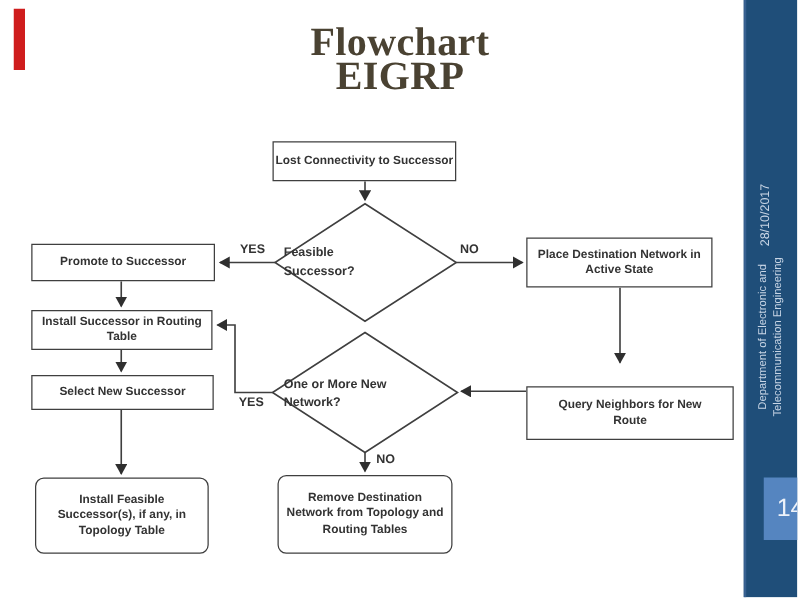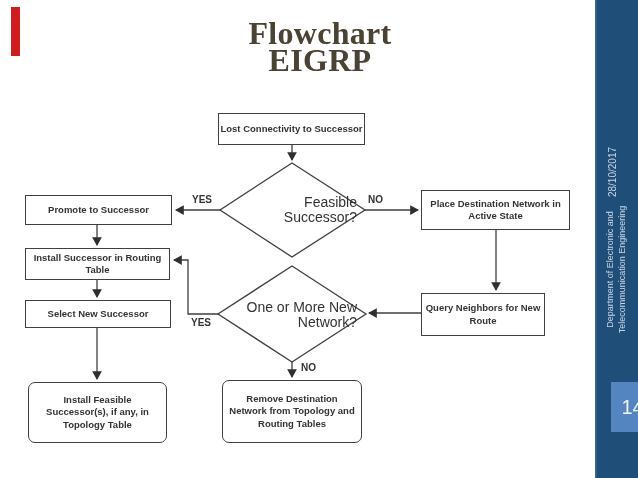--- a/index.html
+++ b/index.html
@@ -37,21 +37,21 @@
   .connector-layer { position:absolute; left:0; top:0; }
   .node {
     position:absolute; box-sizing:border-box; border:1.4px solid #3f3f3f;
     background:#fff; display:flex; flex-direction:column; align-items:center;
     justify-content:center; font-size:9.5px; font-weight:600; color:#333;
     text-align:center; line-height:12.5px;
   }
   .node span { display:block; }
   .rounded { border-radius:7px; }
   .dtext {
-    position:absolute; text-align:right; font-size:14px; font-weight:400;
+    position:absolute; text-align:left; font-size:10px; font-weight:700;
     color:#333; line-height:15px;
   }
   .dtext span { display:block; }
   .lbl { position:absolute; font-size:10px; font-weight:600; color:#333; }
 </style>
 </head>
 <body>
 
 <div class="slide">
 
@@ -121,21 +121,21 @@
     <span>Install Feasible</span>
     <span>Successor(s), if any, in</span>
     <span>Topology Table</span>
   </div>
 
   <div class="node" style="left:421px; top:190px; width:149px; height:40px;">
     <span>Place Destination Network in</span>
     <span>Active State</span>
   </div>
 
-  <div class="node" style="left:421px; top:293px; width:124px; height:43px;">
+  <div class="node" style="left:421px; top:309px; width:166px; height:43px;">
     <span>Query Neighbors for New</span>
     <span>Route</span>
   </div>
 
   <div class="node rounded" style="left:222px; top:380px; width:140px; height:63px;">
     <span>Remove Destination</span>
     <span>Network from Topology and</span>
     <span>Routing Tables</span>
   </div>
 

